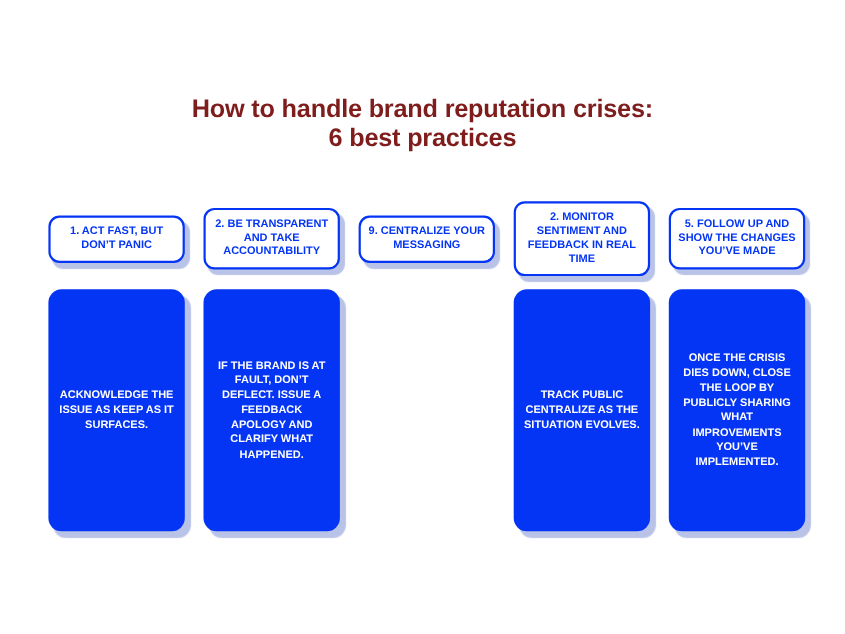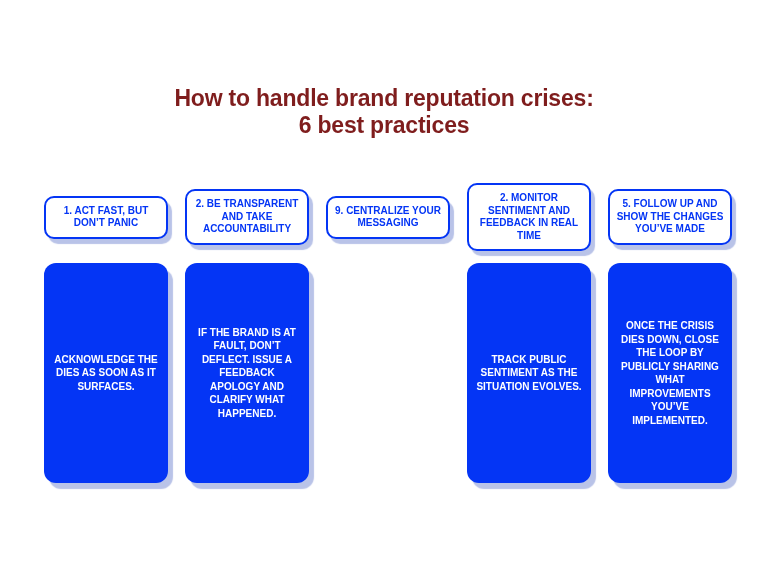--- a/index.html
+++ b/index.html
@@ -90,21 +90,21 @@
 
   <div class="grid">
 
     <div class="column">
       <div class="header-slot">
         <div class="header-box">
           <span>1. ACT FAST, BUT DON’T PANIC</span>
         </div>
       </div>
       <div class="body-box">
-        <span>ACKNOWLEDGE THE DIES AS SOON AS IT SURFACES.</span>
+        <span>ACKNOWLEDGE THE ISSUE AS KEEP AS IT SURFACES.</span>
       </div>
     </div>
 
     <div class="column">
       <div class="header-slot">
         <div class="header-box">
           <span>2. BE TRANSPARENT AND TAKE ACCOUNTABILITY</span>
         </div>
       </div>
       <div class="body-box">
@@ -120,21 +120,21 @@
       </div>
     </div>
 
     <div class="column">
       <div class="header-slot">
         <div class="header-box">
           <span>2. MONITOR SENTIMENT AND FEEDBACK IN REAL TIME</span>
         </div>
       </div>
       <div class="body-box">
-        <span>TRACK PUBLIC SENTIMENT AS THE SITUATION EVOLVES.</span>
+        <span>TRACK PUBLIC CENTRALIZE AS THE SITUATION EVOLVES.</span>
       </div>
     </div>
 
     <div class="column">
       <div class="header-slot">
         <div class="header-box">
           <span>5. FOLLOW UP AND SHOW THE CHANGES YOU’VE MADE</span>
         </div>
       </div>
       <div class="body-box">

